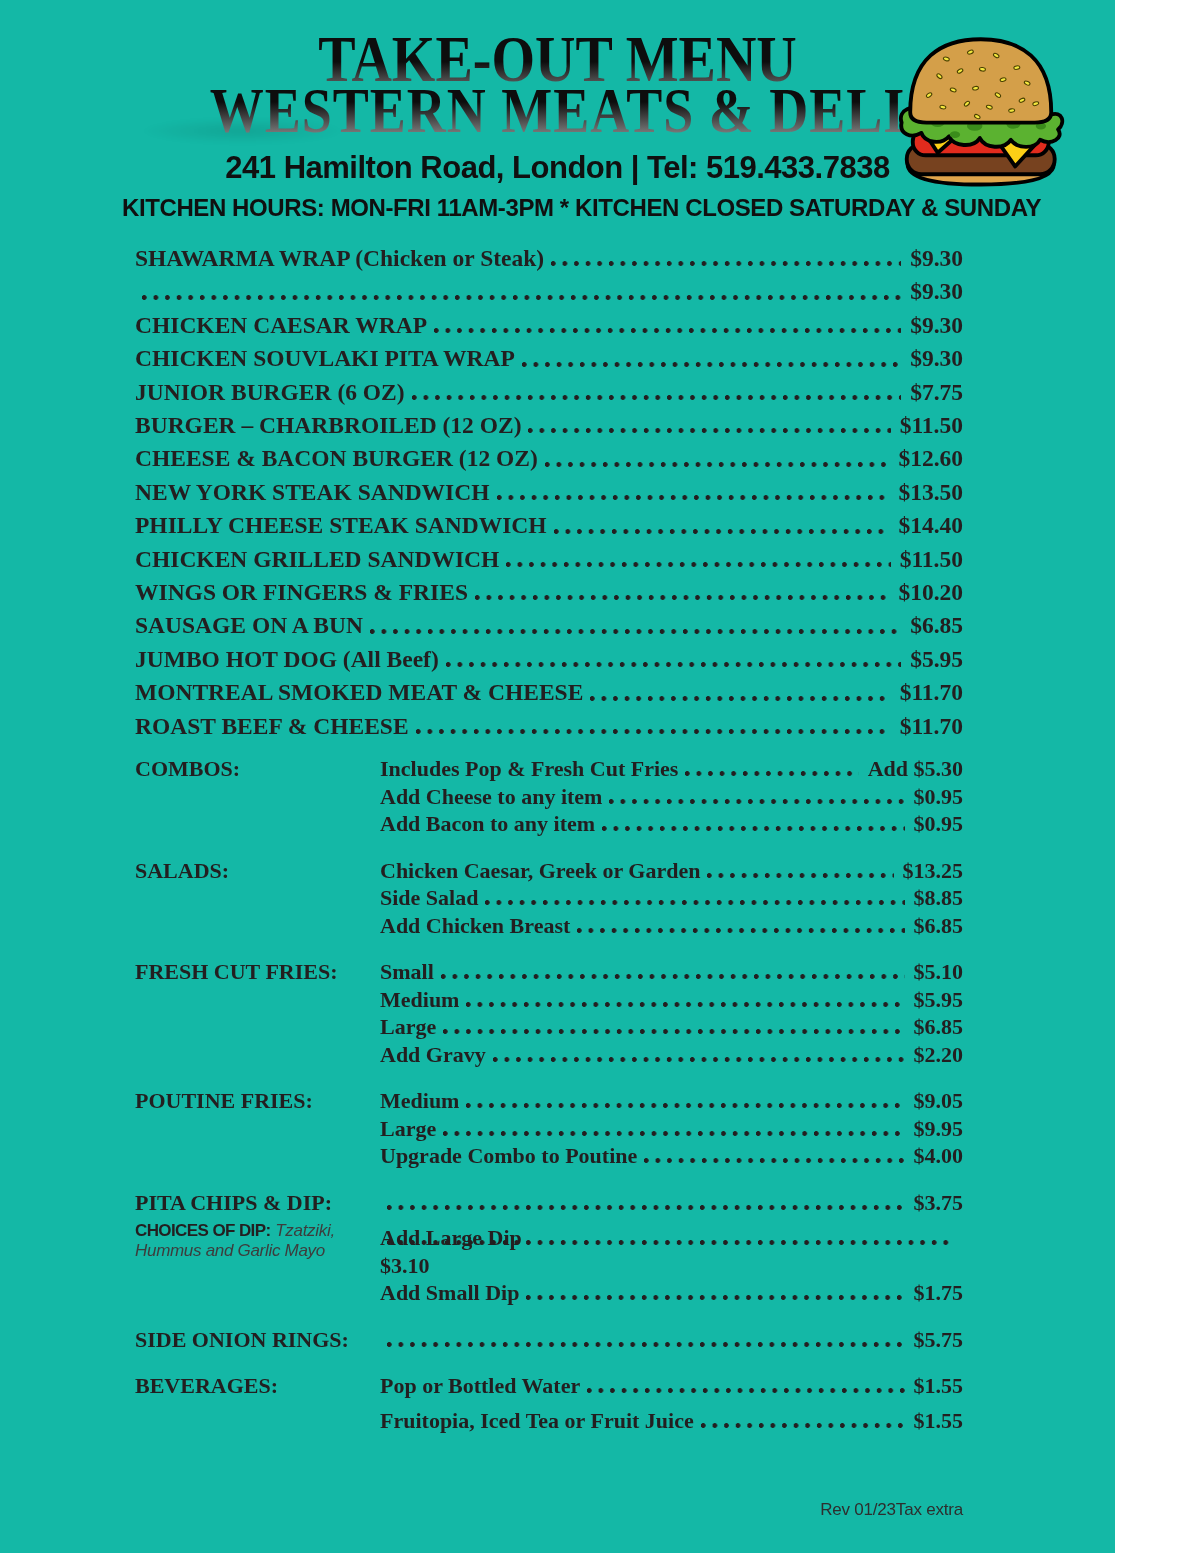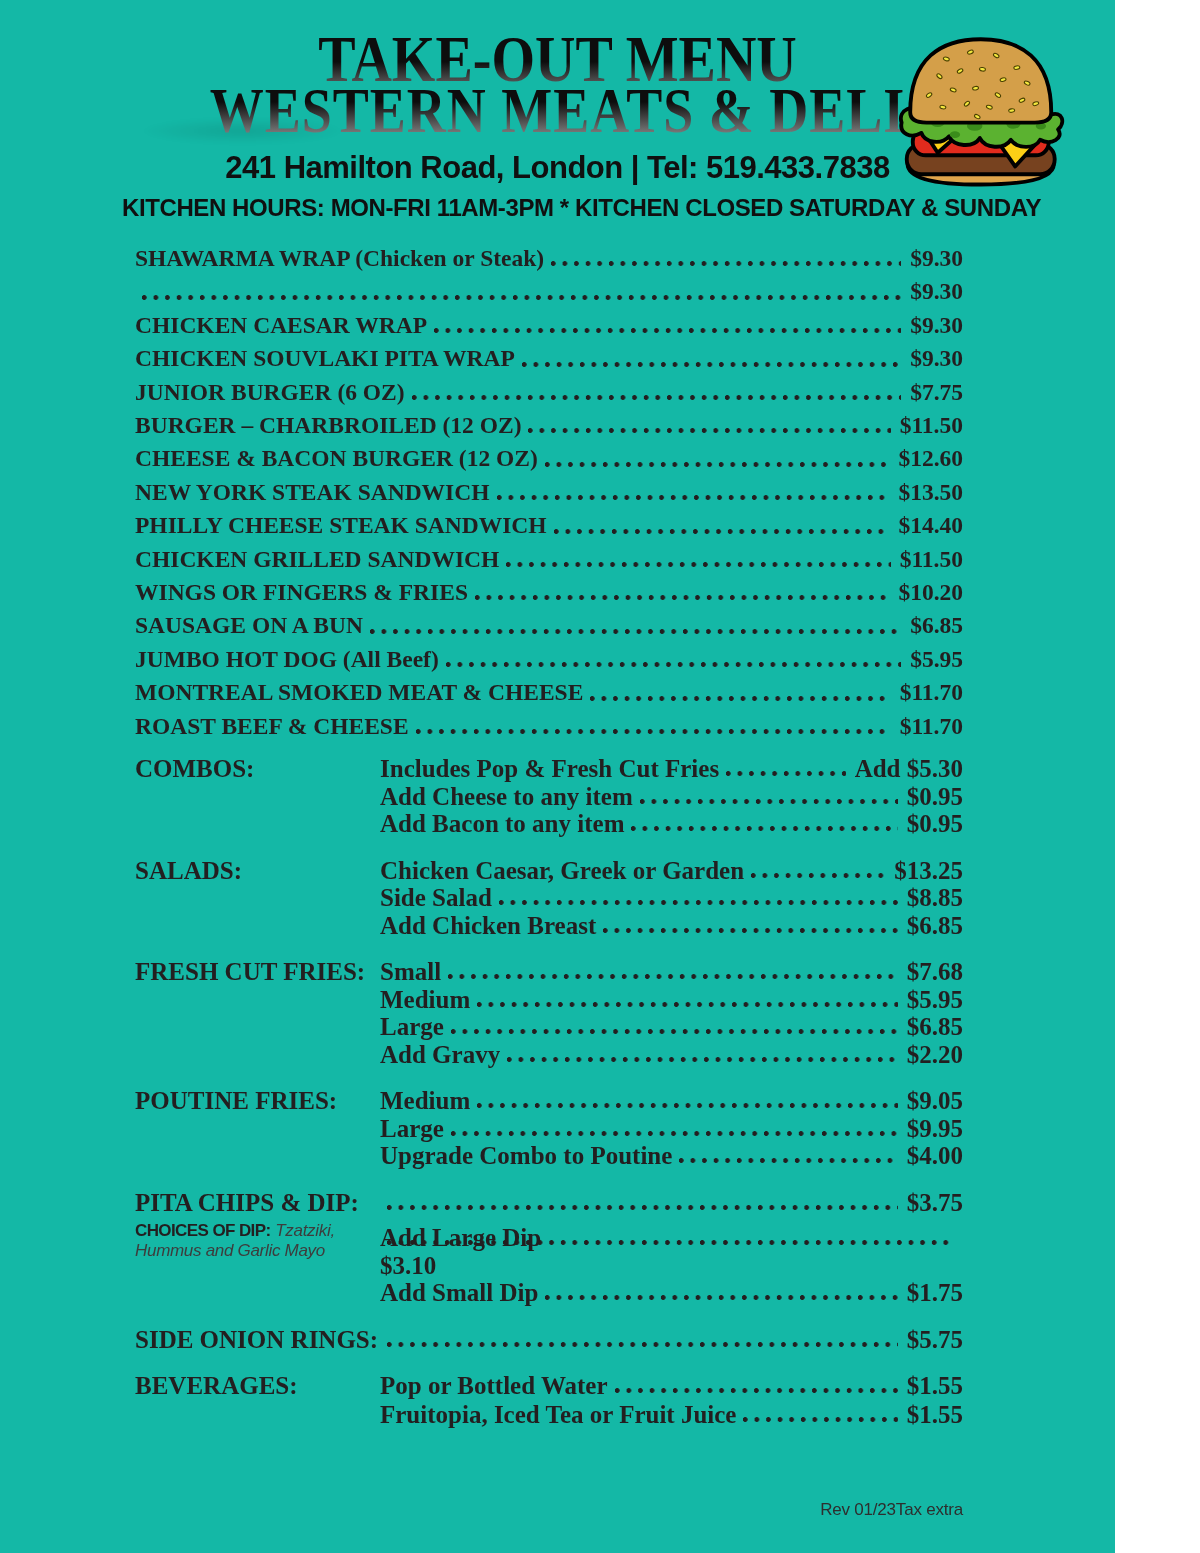--- a/index.html
+++ b/index.html
@@ -67,34 +67,34 @@
     background-image: radial-gradient(circle at 2.2px 2.5px, #231f20 2.05px, rgba(0,0,0,0) 2.75px);
     background-size: 11.6px 5px;
     background-repeat: repeat-x;
   }
 
   .sections { margin-top: 12px; }
   .section { display: flex; }
   .section + .section { margin-top: 19px; }
   .sec-left { flex: 0 0 245px; width: 245px; }
   .sec-rows { flex: 1 1 auto; }
-  .sec-label, .s-row { font-size: 25px; line-height: 27.5px; font-weight: bold; }
+  .sec-label, .s-row { font-size: 22px; line-height: 27.5px; font-weight: bold; }
   .s-row .dots::after { bottom: 6.5px; }
   .sec-note {
     font-family: "Liberation Sans", sans-serif;
     font-size: 17px; line-height: 19.5px;
     margin-top: 5px; width: 235px;
     color: #231f20; text-align: left;
   }
   .note-bold { font-weight: bold; letter-spacing: -0.6px; }
   .note-italic { font-style: italic; font-weight: normal; color: #3d3d3d; letter-spacing: -0.3px; margin-top: 29px; }
   
   .section:nth-of-type(5) .s-row:nth-of-type(2) { margin-top: 8px; flex-direction: column; }
   
-  .section:last-of-type .s-row + .s-row { margin-top: 1px; justify-content: center; }
+  .section:last-of-type .s-row + .s-row { margin-top: 7px; justify-content: center; }
 
   
   .footer {
     position: absolute; left: 55px; right: 152px; bottom: 33px;
     display: flex; justify-content: flex-end;
     font-family: Liberation Sans, sans-serif;
     font-size: 17px; color: #2e2e2e; letter-spacing: -0.2px;
   }
 </style>
 </head>
@@ -281,21 +281,21 @@
           </div>
         </div>
         <div class="section">
           <div class="sec-left">
             <div class="sec-label">FRESH CUT FRIES:</div>
           </div>
           <div class="sec-rows">
             <div class="row s-row">
               <span class="item-label">Small</span>
               <span class="dots"></span>
-              <span class="item-price">$7.68</span>
+              <span class="item-price">$5.10</span>
             </div>
             <div class="row s-row">
               <span class="item-label">Medium</span>
               <span class="dots"></span>
               <span class="item-price">$5.95</span>
             </div>
             <div class="row s-row">
               <span class="item-label">Large</span>
               <span class="dots"></span>
               <span class="item-price">$6.85</span>

